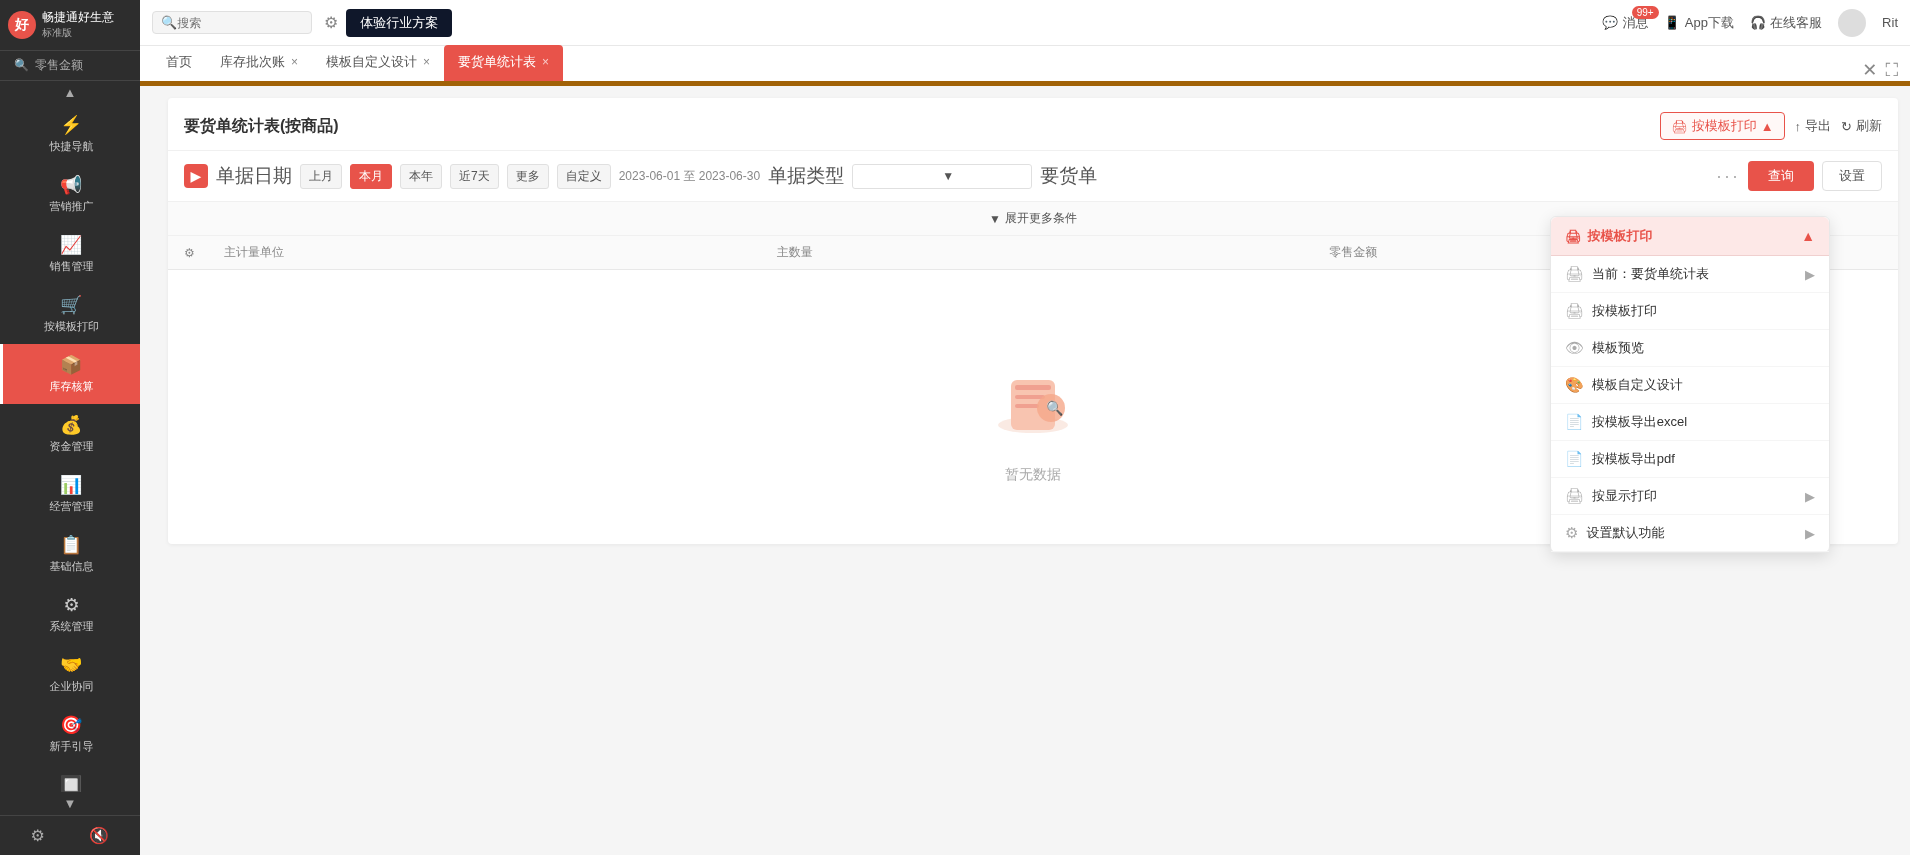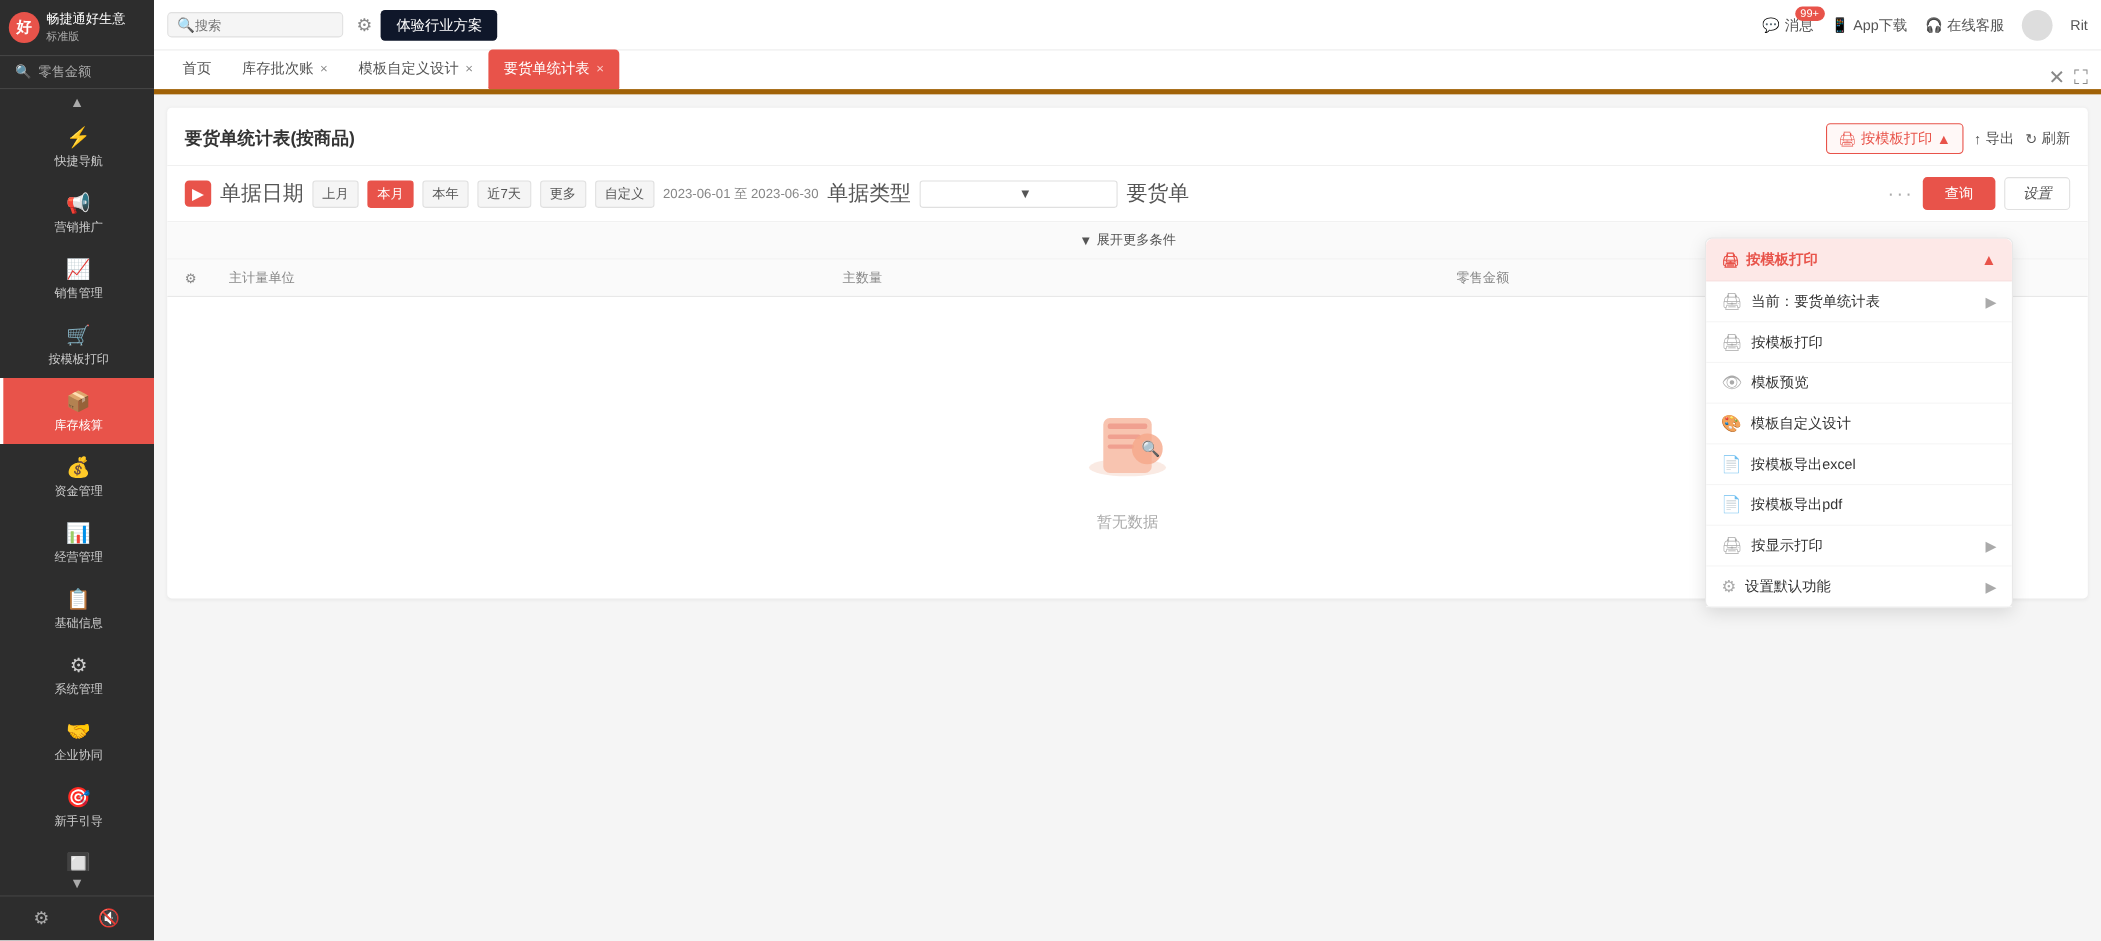--- a/index.html
+++ b/index.html
@@ -123,20 +123,21 @@
     .tabs-controls {
       margin-left: auto;
       display: flex; align-items: center; gap: 8px;
     }
     .tabs-ctrl-btn { font-size: 18px; color: #888; cursor: pointer; }
 
     
     .content-area {
       flex: 1; overflow: auto; background: #f5f5f5; padding: 0;
       position: relative;
+      margin-left: 16px;
     }
     .page-card {
       background: #fff;
       margin: 12px;
       border-radius: 4px;
       box-shadow: 0 1px 4px rgba(0,0,0,0.06);
       overflow: hidden;
     }
 
     
@@ -250,21 +251,21 @@
     .dropdown-item-expand .di-icon { color: #aaa; font-size: 15px; }
     .dropdown-item-expand .arrow { color: #aaa; font-size: 13px; }
 
     .query-btn {
       background: #e8534a; color: #fff;
       border: none; padding: 6px 20px; border-radius: 4px;
       font-size: 13px; cursor: pointer;
     }
     .set-btn {
       background: #fff; color: #555; border: 1px solid #e0e0e0;
-      padding: 5px 16px; border-radius: 4px; font-size: 13px; cursor: pointer; font-style: italic;
+      padding: 5px 16px; border-radius: 4px; font-size: 13px; cursor: pointer;
     }
     .filter-actions { display: flex; gap: 8px; align-items: center; margin-left: auto; }
 
     .more-dots { color: #aaa; font-size: 18px; cursor: pointer; letter-spacing: 2px; }
   </style>
 </head>
 <body>
 
 <div class="sidebar">
   <div class="sidebar-logo">

